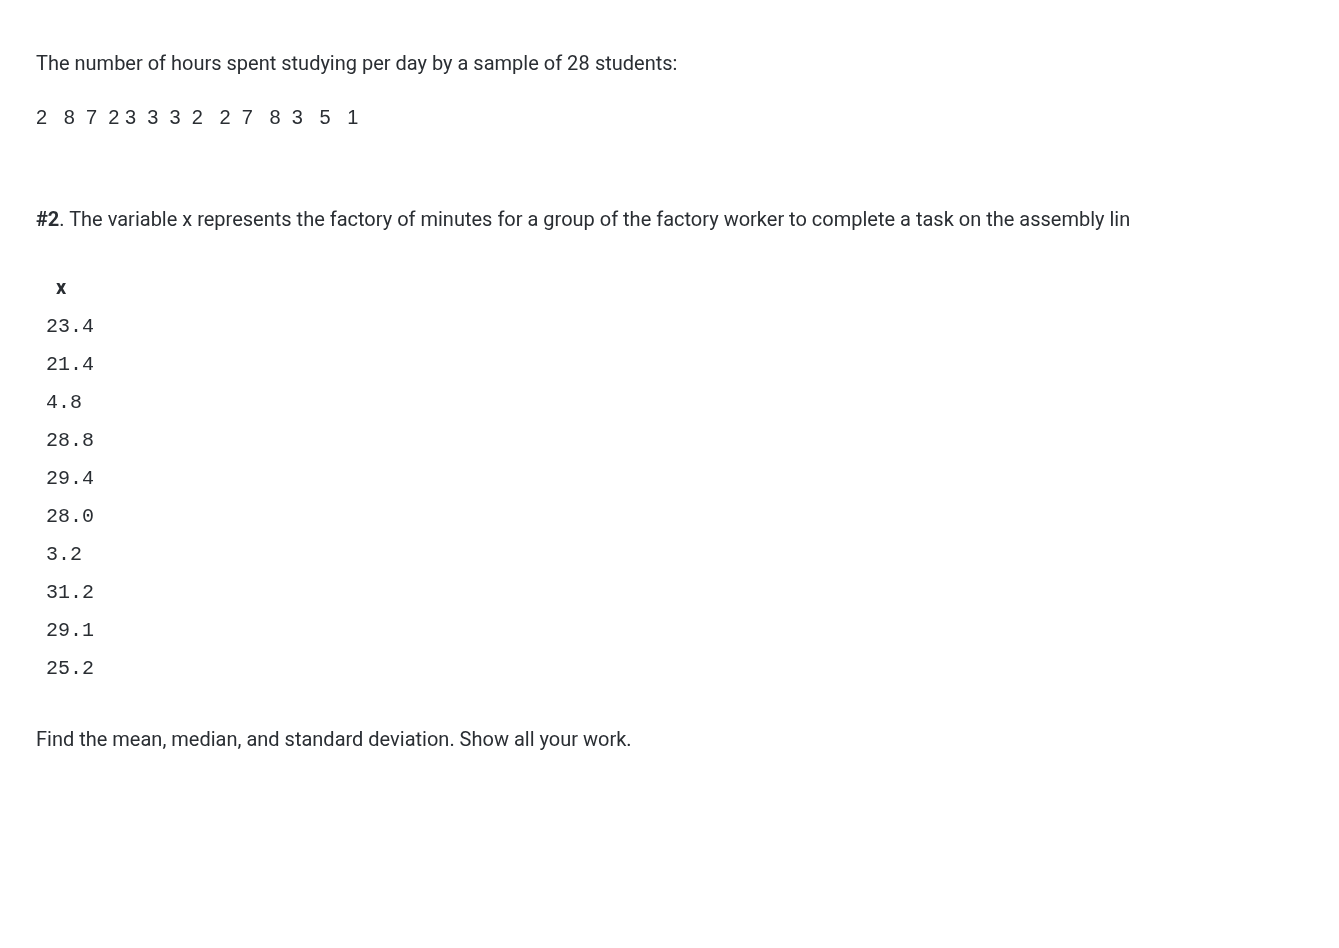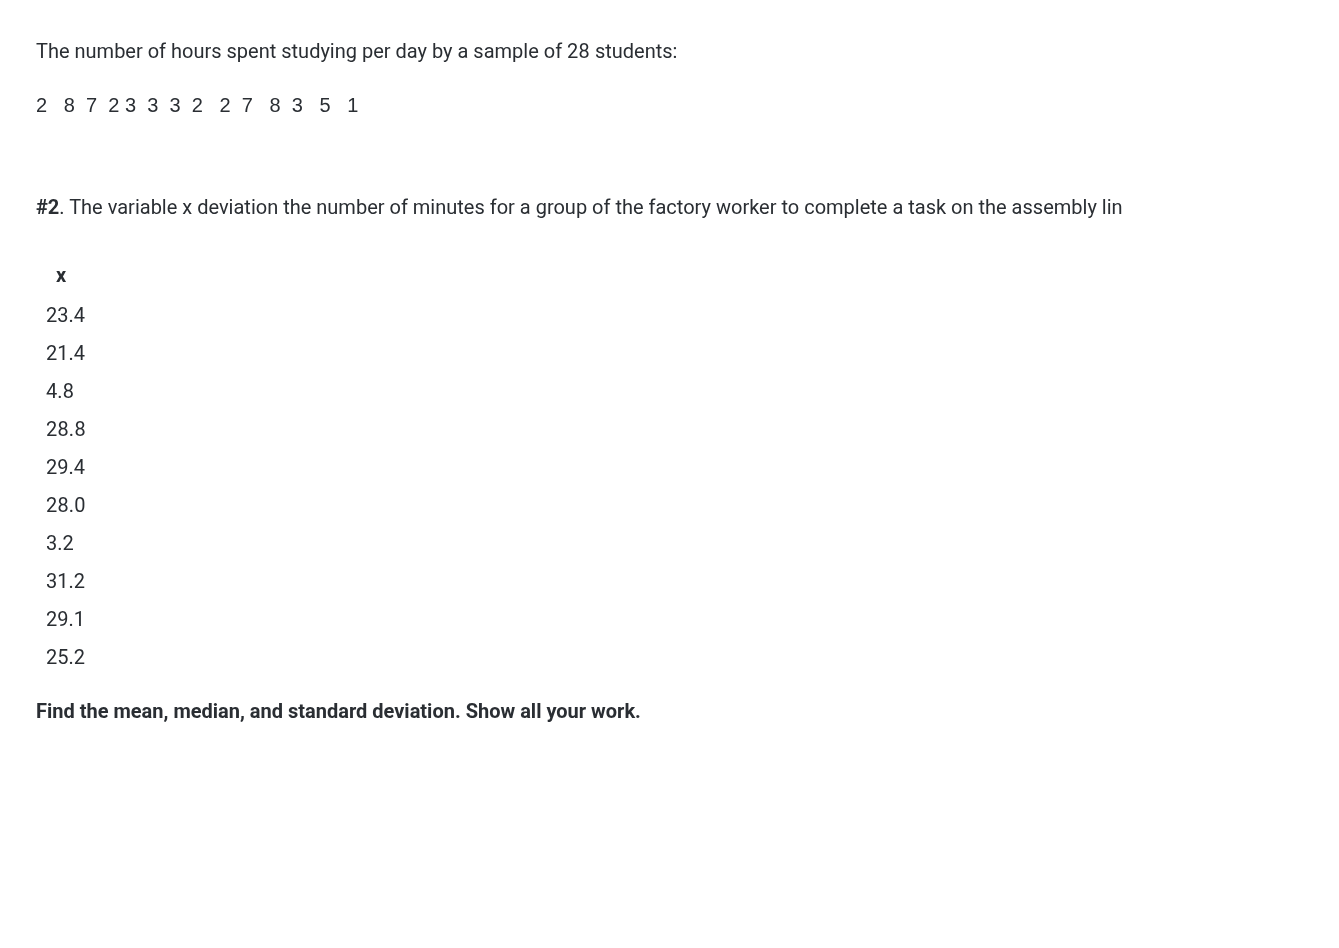--- a/index.html
+++ b/index.html
@@ -13,60 +13,61 @@
       font-feature-settings: "lnum";
     }
     .question-block {
       margin-bottom: 48px;
     }
     .q-line {
       margin-bottom: 24px;
     }
     .q-line-sub {
       margin-bottom: 24px;
+      margin-top: 12px;
     }
     .q-label {
       font-weight: 700;
     }
     .data-row {
       font-family: "Segoe UI", Arial, sans-serif;
       margin-bottom: 24px;
       white-space: pre;
     }
     .table {
       display: inline-block;
       margin-top: 8px;
       margin-bottom: 20px;
     }
     .table-header {
       font-weight: 700;
       padding: 6px 20px 6px 20px;
     }
     .table-cell {
       padding: 4px 0 4px 10px;
+      font-family: Liberation Mono, monospace;
     }
     .final-line {
-      margin-top: 0;
-      font-weight: bold;
+      margin-top: 16px;
     }
     .spacer-top {
       margin-top: 72px;
     }
   </style>
 </head>
 <body>
 
 <div class="question-block">
   <div class="q-line-sub">The number of hours spent studying per day by a sample of 28 students:</div>
   <div class="data-row">2   8  7  2 3  3  3  2   2  7   8  3   5   1</div>
 </div>
 
 <div class="question-block spacer-top">
   <div class="q-line">
-    <span class="q-label">#2</span><span>. The variable x deviation the number of minutes for a group of the factory worker to complete a task on the assembly lin</span>
+    <span class="q-label">#2</span><span>. The variable x represents the factory of minutes for a group of the factory worker to complete a task on the assembly lin</span>
   </div>
 
   <div class="table">
     <div class="table-header">x</div>
     <div class="table-cell">23.4</div>
     <div class="table-cell">21.4</div>
     <div class="table-cell">4.8</div>
     <div class="table-cell">28.8</div>
     <div class="table-cell">29.4</div>
     <div class="table-cell">28.0</div>

